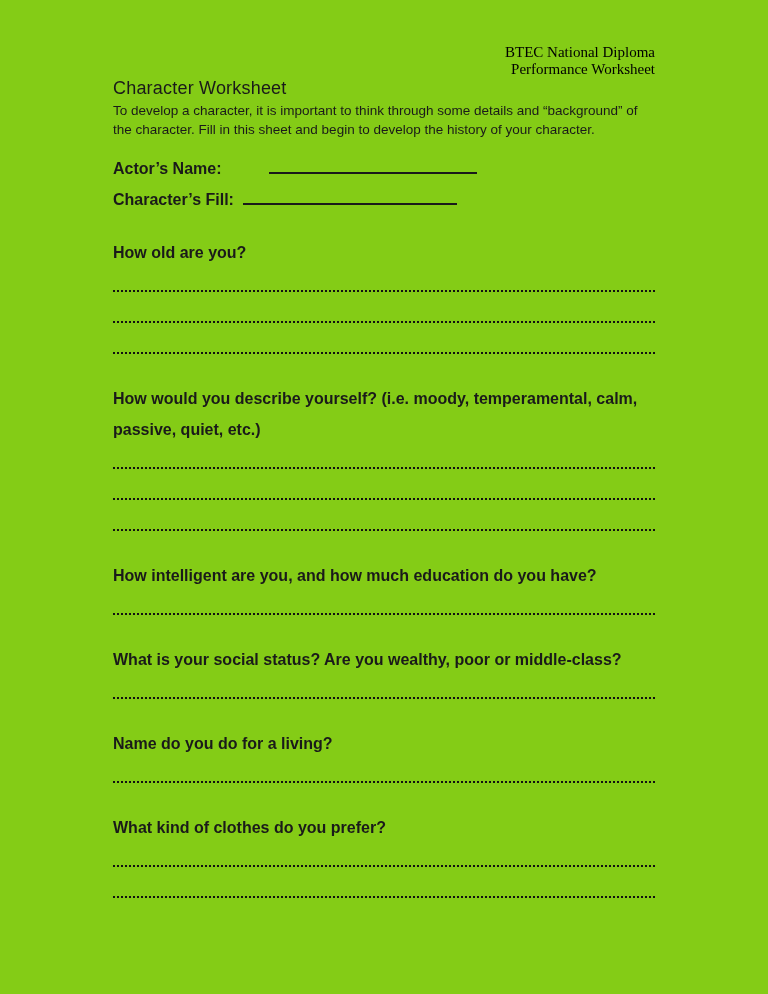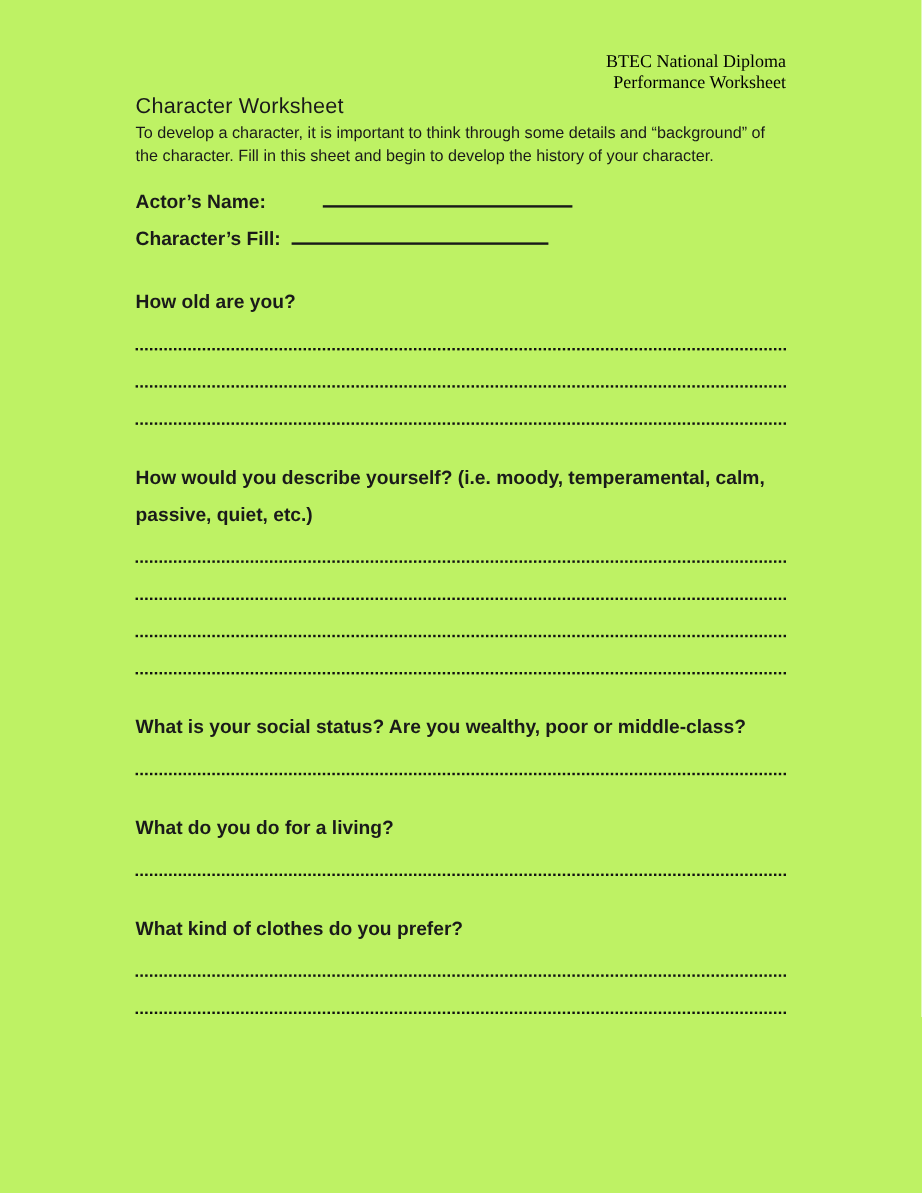--- a/index.html
+++ b/index.html
@@ -1,21 +1,21 @@
 <!DOCTYPE html>
 <html><head>
 <meta charset="utf-8">
 <style>
   * { margin: 0; padding: 0; box-sizing: border-box; }
   html, body { background: #ffffff; }
   .page {
     width: 768px;
     height: 994px;
     margin: 0 auto;
-    background: #bef264;
+    background: #84cc16;
     font-family: "Liberation Sans", sans-serif;
     color: #1a1a1a;
     padding: 44px 113px 0 113px;
     overflow: hidden;
   }
   .doc-header {
     text-align: right;
     font-family: "Liberation Serif", serif;
     font-size: 15px;
     line-height: 17px;
@@ -98,24 +98,25 @@
 
     <div>
         <div class="q-label">How old are you?</div>
         <div class="dotline"></div>
         <div class="dotline"></div>
         <div class="dotline"></div>
         <div class="q-label">How would you describe yourself? (i.e. moody, temperamental, calm, passive, quiet, etc.)</div>
         <div class="dotline"></div>
         <div class="dotline"></div>
         <div class="dotline"></div>
+        <div class="q-label">How intelligent are you, and how much education do you have?</div>
         <div class="dotline"></div>
         <div class="q-label">What is your social status? Are you wealthy, poor or middle-class?</div>
         <div class="dotline"></div>
-        <div class="q-label">What do you do for a living?</div>
+        <div class="q-label">Name do you do for a living?</div>
         <div class="dotline"></div>
         <div class="q-label">What kind of clothes do you prefer?</div>
         <div class="dotline"></div>
         <div class="dotline"></div>
       </div>
 
   </div>
 
 </div>
 

